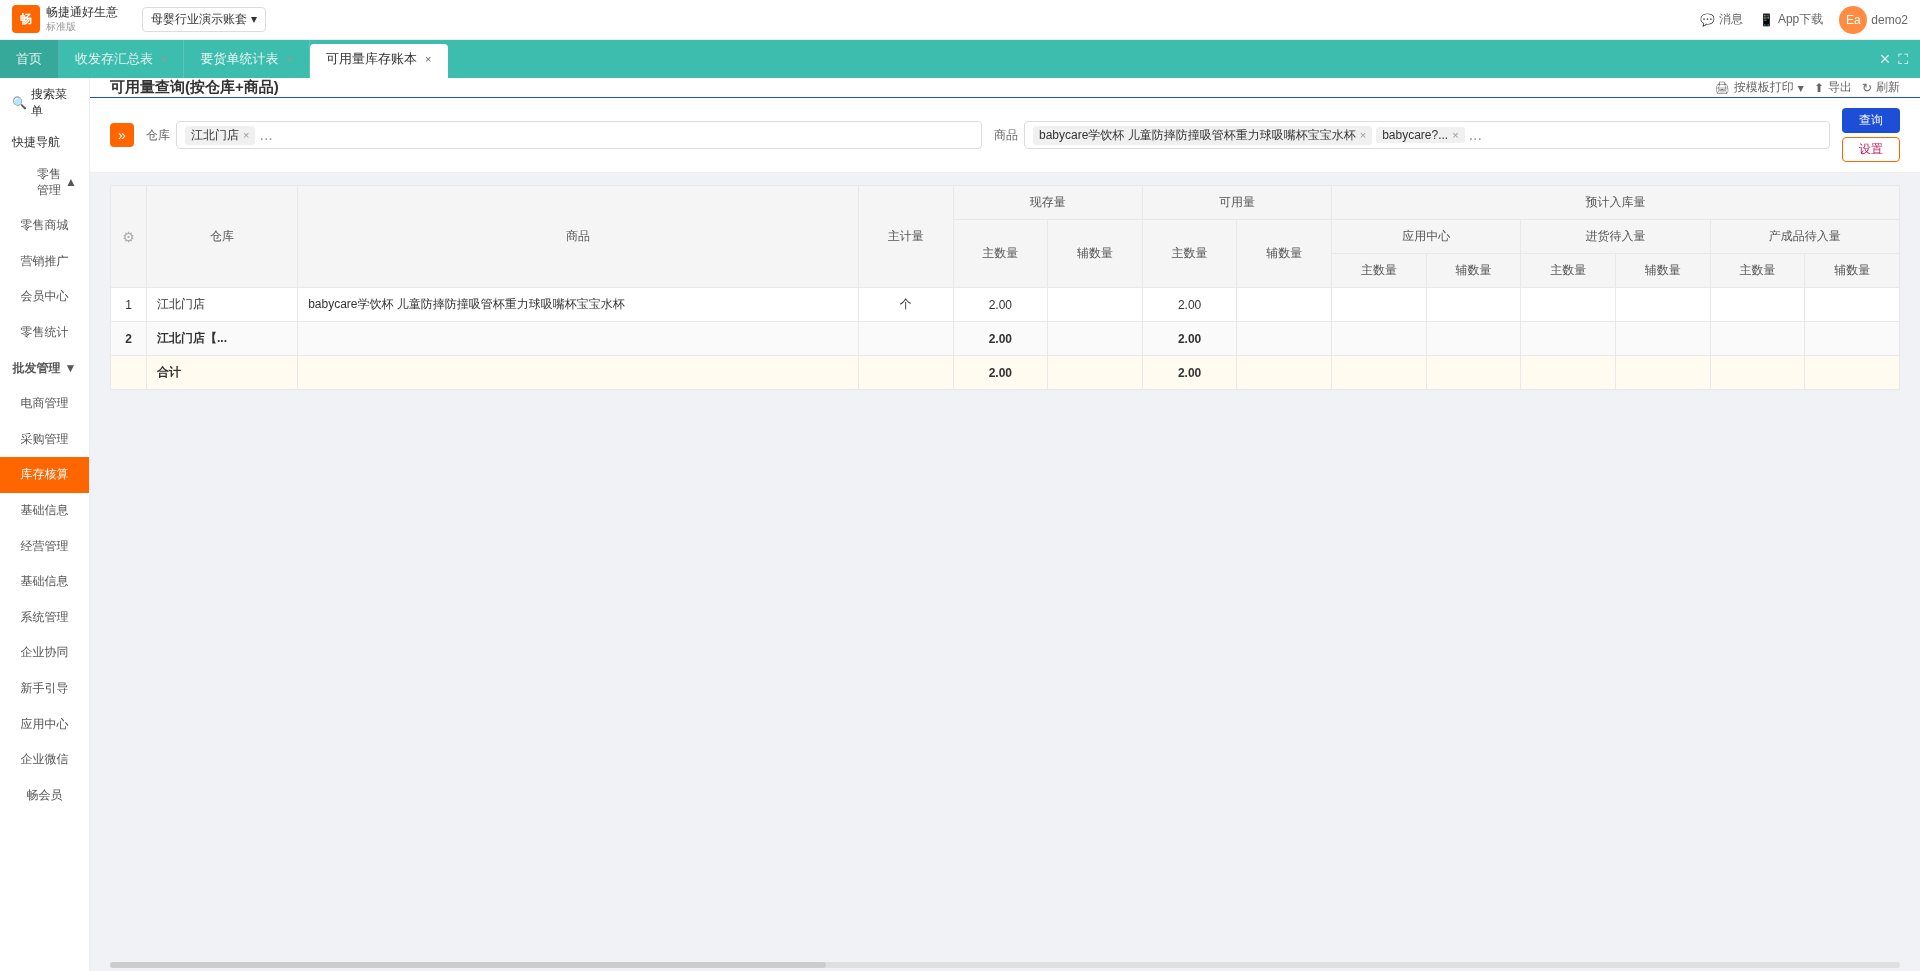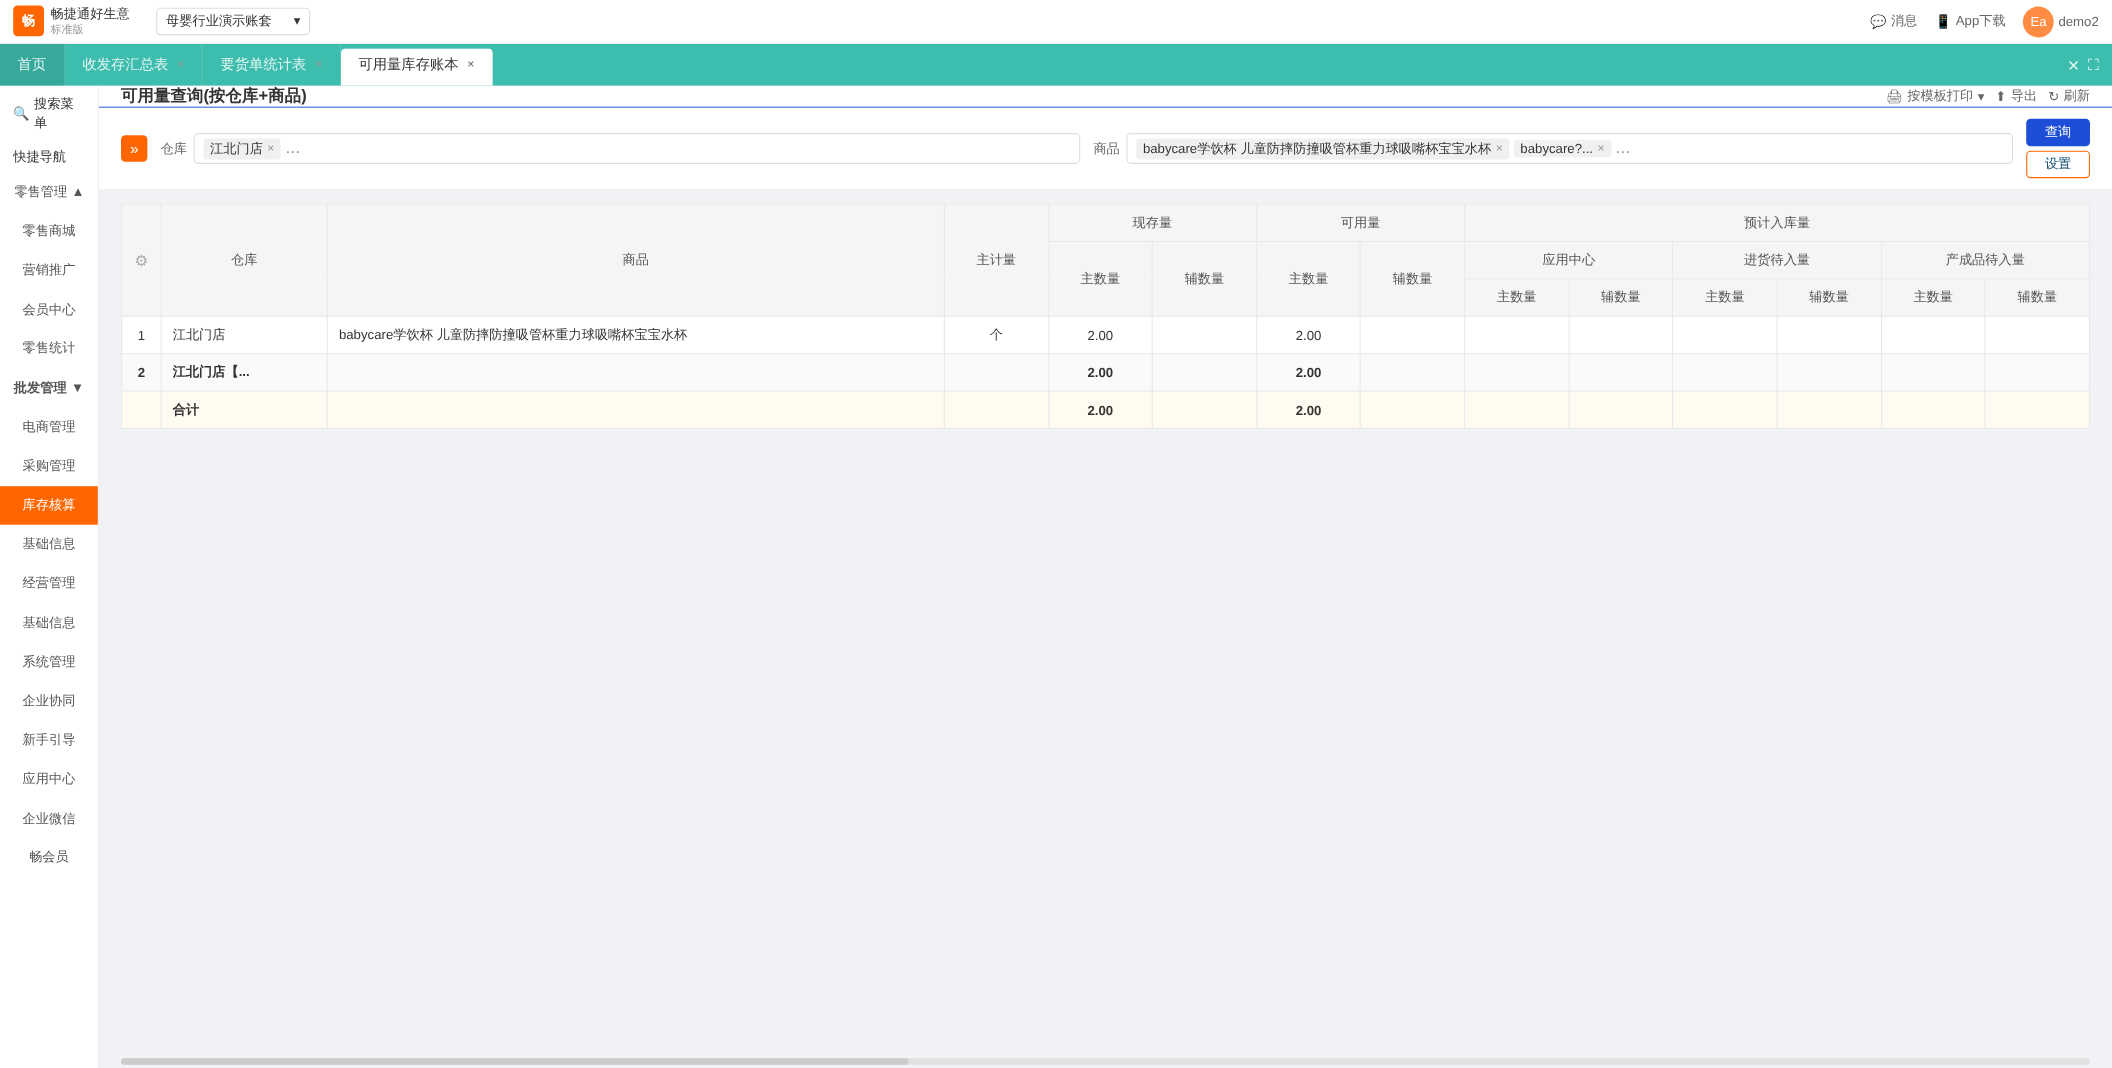--- a/index.html
+++ b/index.html
@@ -13,21 +13,21 @@
       display: flex;
       align-items: center;
       padding: 0 12px;
       justify-content: space-between;
     }
     .top-bar-left { display: flex; align-items: center; gap: 8px; }
     .brand-logo { display: flex; align-items: center; gap: 6px; }
     .brand-icon { width: 28px; height: 28px; background: #ff6600; border-radius: 4px; display: flex; align-items: center; justify-content: center; color: #fff; font-size: 12px; font-weight: bold; }
     .brand-name { font-size: 12px; color: #333; line-height: 1.2; }
     .brand-subtitle { font-size: 10px; color: #999; }
-    .store-selector { display: flex; align-items: center; gap: 20px; border: 1px solid #ddd; border-radius: 4px; padding: 3px 8px; font-size: 12px; color: #333; cursor: pointer; margin-left: 16px; }
+    .store-selector { display: flex; align-items: center; gap: 4px; border: 1px solid #ddd; border-radius: 4px; padding: 3px 8px; font-size: 12px; color: #333; cursor: pointer; margin-left: 16px; }
     .top-bar-right { display: flex; align-items: center; gap: 16px; font-size: 12px; color: #666; }
     .top-bar-right-item { display: flex; align-items: center; gap: 4px; cursor: pointer; }
     .avatar { width: 28px; height: 28px; border-radius: 50%; background: #ff8c42; display: flex; align-items: center; justify-content: center; color: #fff; font-size: 12px; overflow: hidden; }
 
     
     .nav-tabs {
       height: 38px;
       background: #3dbdad;
       display: flex;
       align-items: stretch;
@@ -156,21 +156,21 @@
       color: #fff;
       border: none;
       border-radius: 4px;
       padding: 4px 16px;
       font-size: 12px;
       cursor: pointer;
       white-space: nowrap;
     }
     .btn-settings {
       background: #fff;
-      color: #0c4a6e;
+      color: #be185d;
       border: 1px solid #ff6600;
       border-radius: 4px;
       padding: 3px 16px;
       font-size: 12px;
       cursor: pointer;
       white-space: nowrap;
     }
 
     
     .table-area {
@@ -296,21 +296,21 @@
 <div class="main-layout">
 
   <div class="sidebar">
     <div class="sidebar-search">
       <span>🔍</span>
       <span>搜索菜单</span>
     </div>
     <div class="sidebar-nav">
       <span>快捷导航</span>
     </div>
-    <div class="sidebar-item" style="display:flex;align-items:center;justify-content:flex-end;gap:4px;">
+    <div class="sidebar-item" style="display:flex;align-items:center;justify-content:center;gap:4px;margin-left:25px;">
       <span>零售管理</span>
       <span>▲</span>
     </div>
     <div class="sidebar-item">
       <span>零售商城</span>
     </div>
     <div class="sidebar-item">
       <span>营销推广</span>
     </div>
     <div class="sidebar-item">

